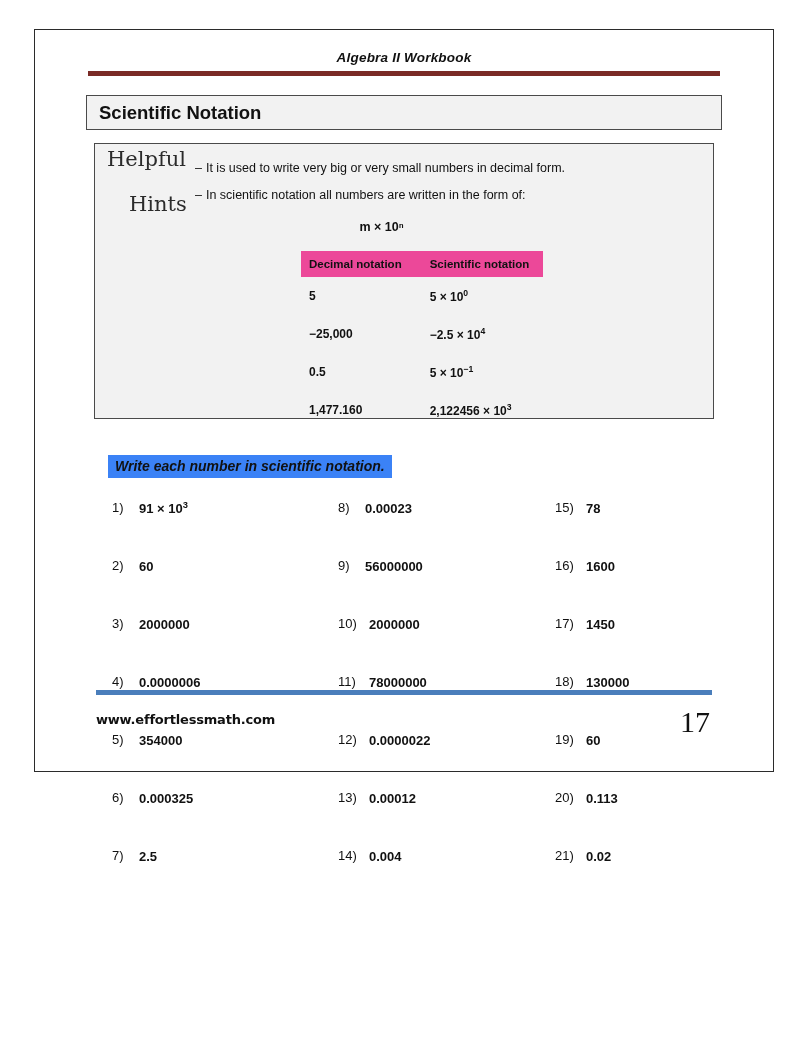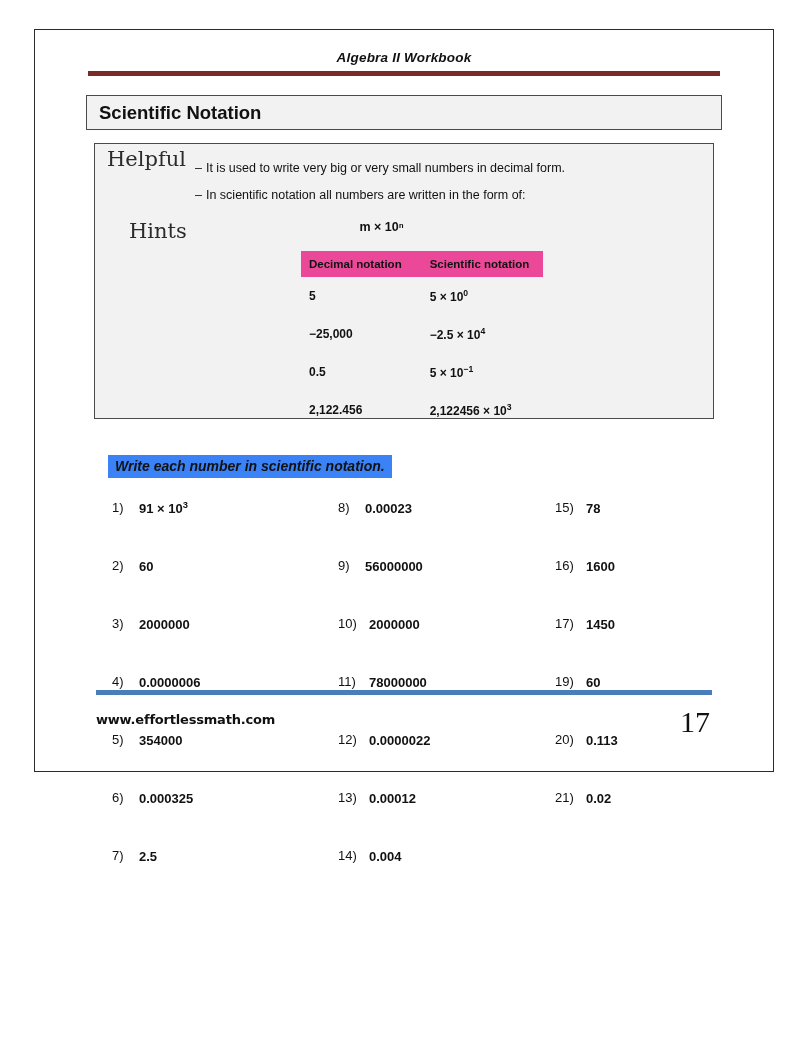--- a/index.html
+++ b/index.html
@@ -75,21 +75,21 @@
     top: 4px;
     width: 110px;
     font-family: "DejaVu Serif", serif;
     font-size: 21px;
     color: #2b2b2b;
     line-height: 1.05;
   }
   .hints-label .w2 {
     display: block;
     margin-left: 22px;
-    margin-top: 50px;
+    margin-top: 23px;
   }
   .hints-body {
     position: absolute;
     left: 100px;
     top: 6px;
     right: 25px;
   }
   .hint-line {
     font-size: 12.5px;
     color: #111;
@@ -243,21 +243,21 @@
             </tr>
             <tr>
               <td>−25,000</td>
               <td class="col2"><span>−2.5 × 10</span><sup>4</sup></td>
             </tr>
             <tr>
               <td>0.5</td>
               <td class="col2"><span>5 × 10</span><sup>−1</sup></td>
             </tr>
             <tr>
-              <td>2,122.456</td>
+              <td>1,477.160</td>
               <td class="col2"><span>2,122456 × 10</span><sup>3</sup></td>
             </tr>
           </tbody>
         </table>
       </div>
     </div>
 
     <div class="instruction">Write each number in scientific notation.</div>
 
     <div class="problems">
@@ -329,20 +329,24 @@
           <span class="num wide">15)</span>
           <span class="val"><span>78</span><sup></sup></span>
         </div>
         <div class="prob">
           <span class="num wide">16)</span>
           <span class="val"><span>1600</span><sup></sup></span>
         </div>
         <div class="prob">
           <span class="num wide">17)</span>
           <span class="val"><span>1450</span><sup></sup></span>
+        </div>
+        <div class="prob">
+          <span class="num wide">18)</span>
+          <span class="val"><span>130000</span><sup></sup></span>
         </div>
         <div class="prob">
           <span class="num wide">19)</span>
           <span class="val"><span>60</span><sup></sup></span>
         </div>
         <div class="prob">
           <span class="num wide">20)</span>
           <span class="val"><span>0.113</span><sup></sup></span>
         </div>
         <div class="prob">

